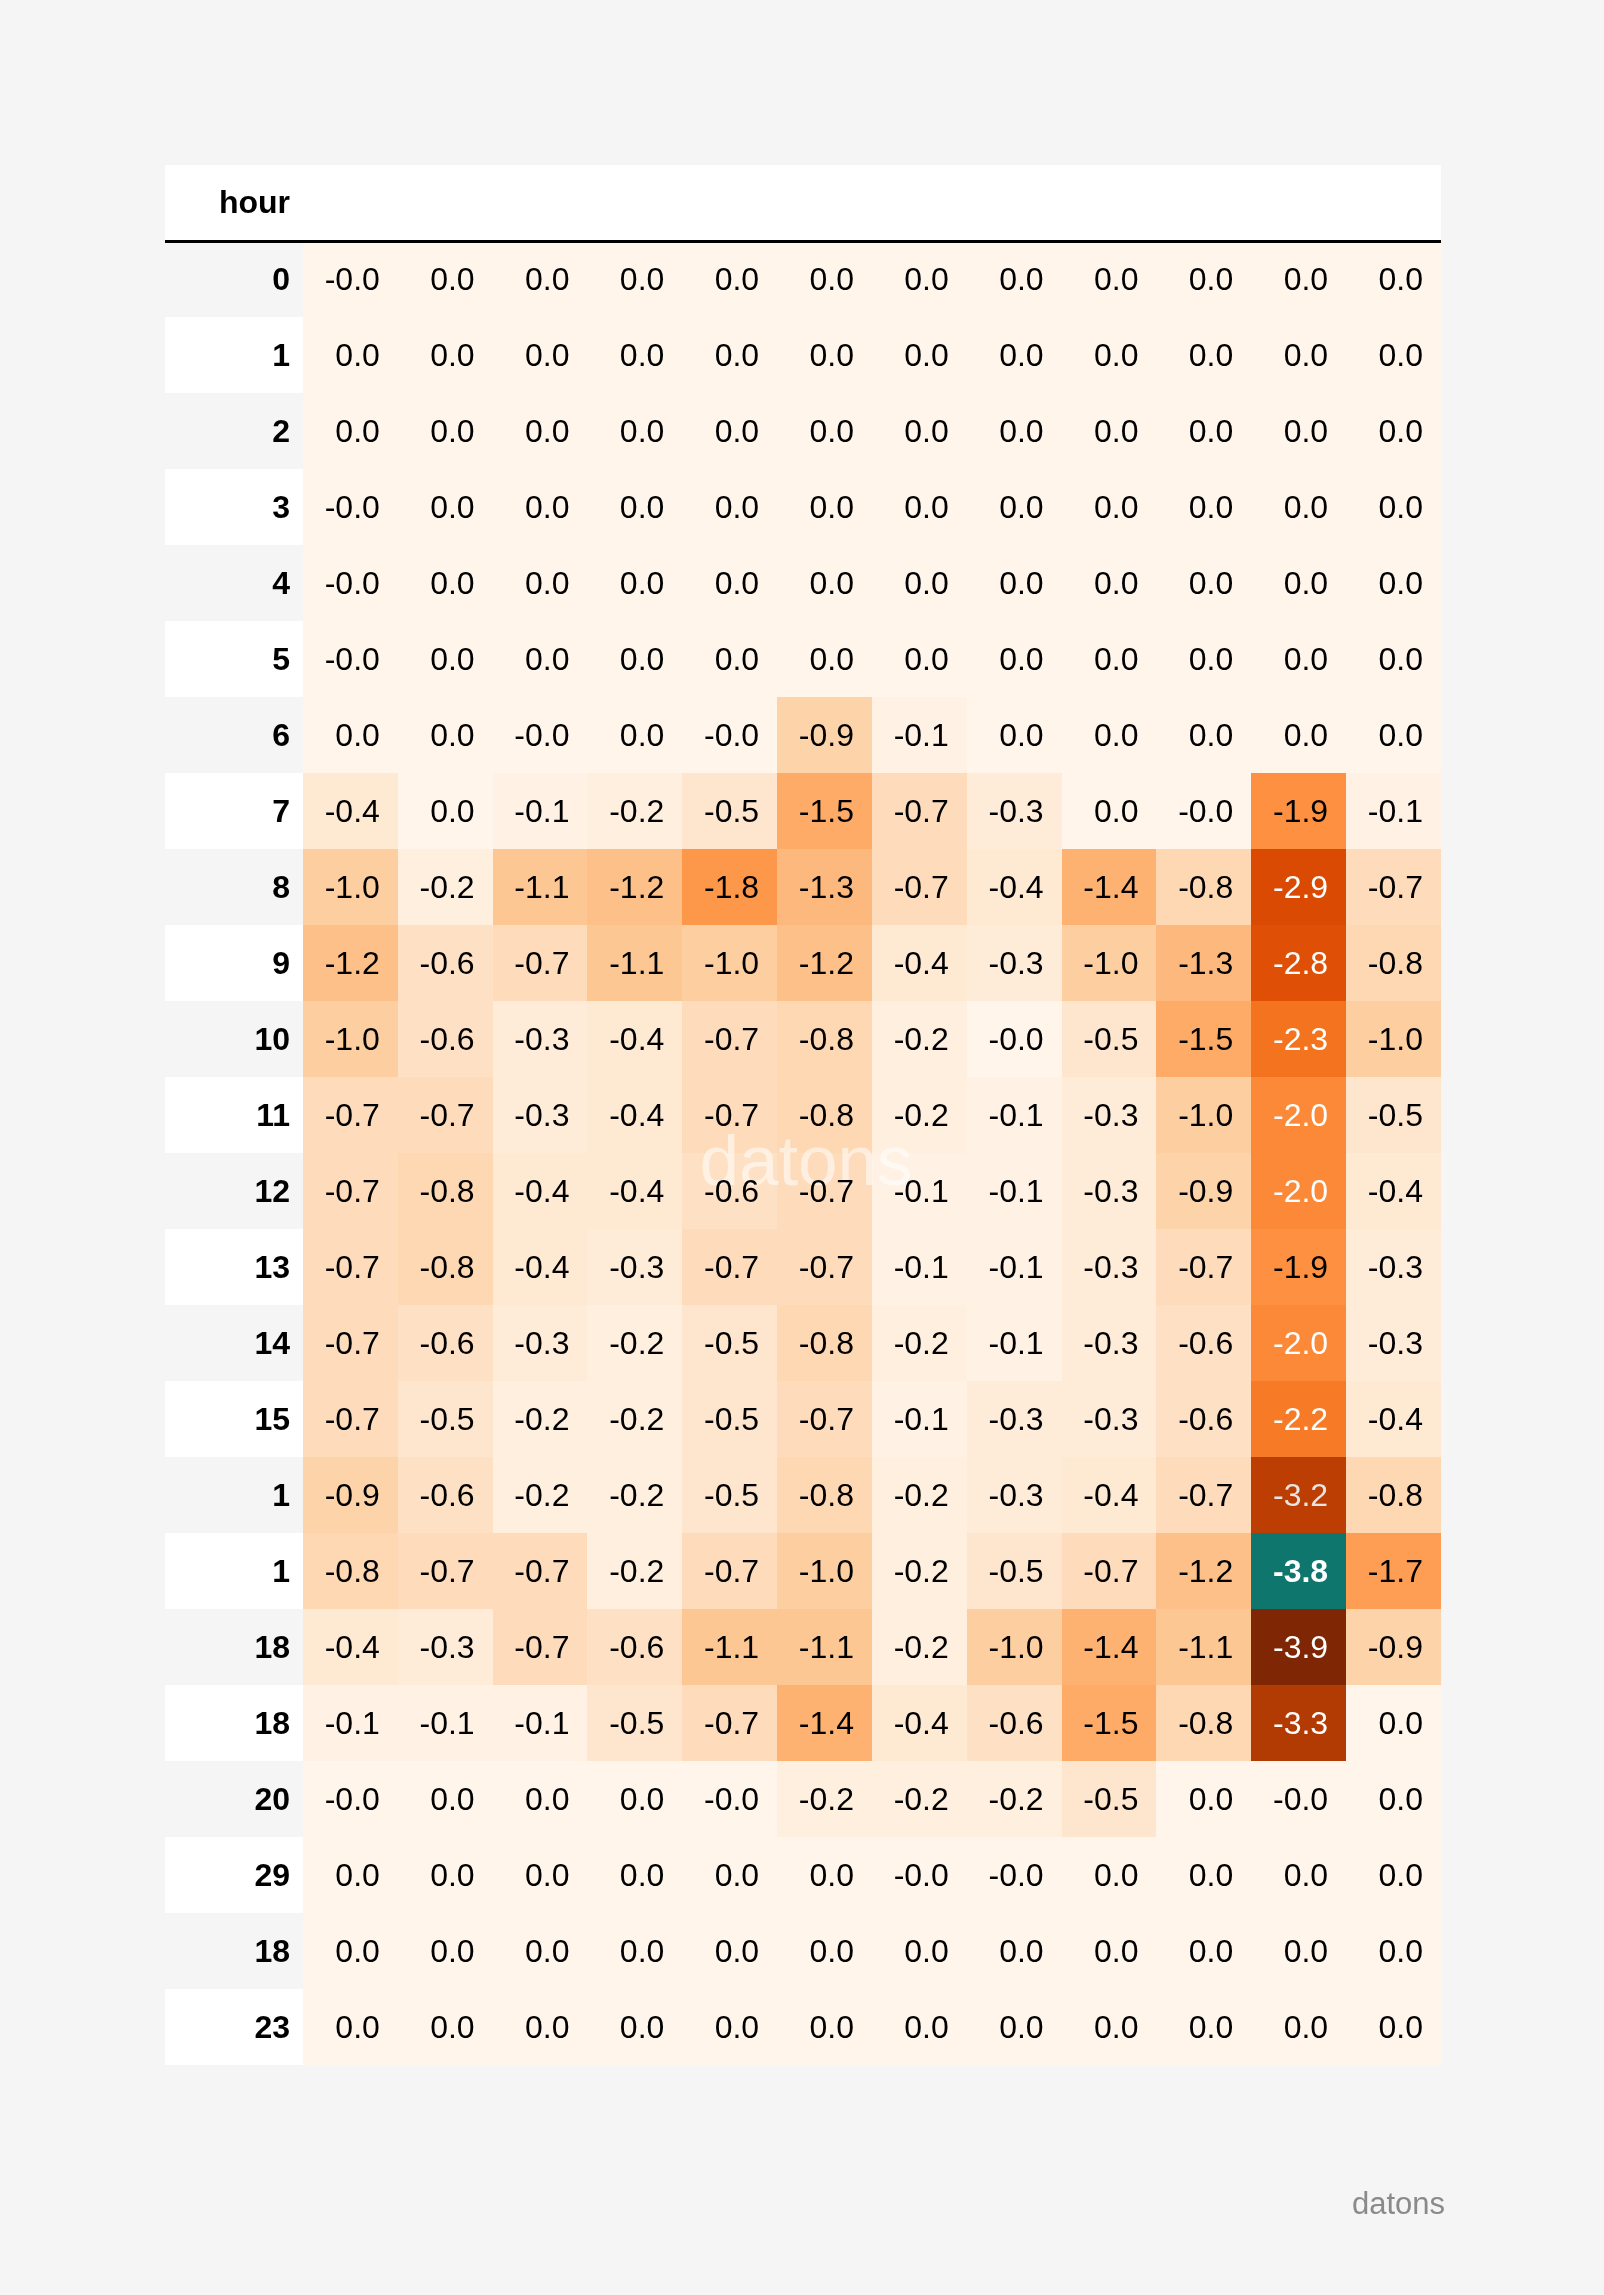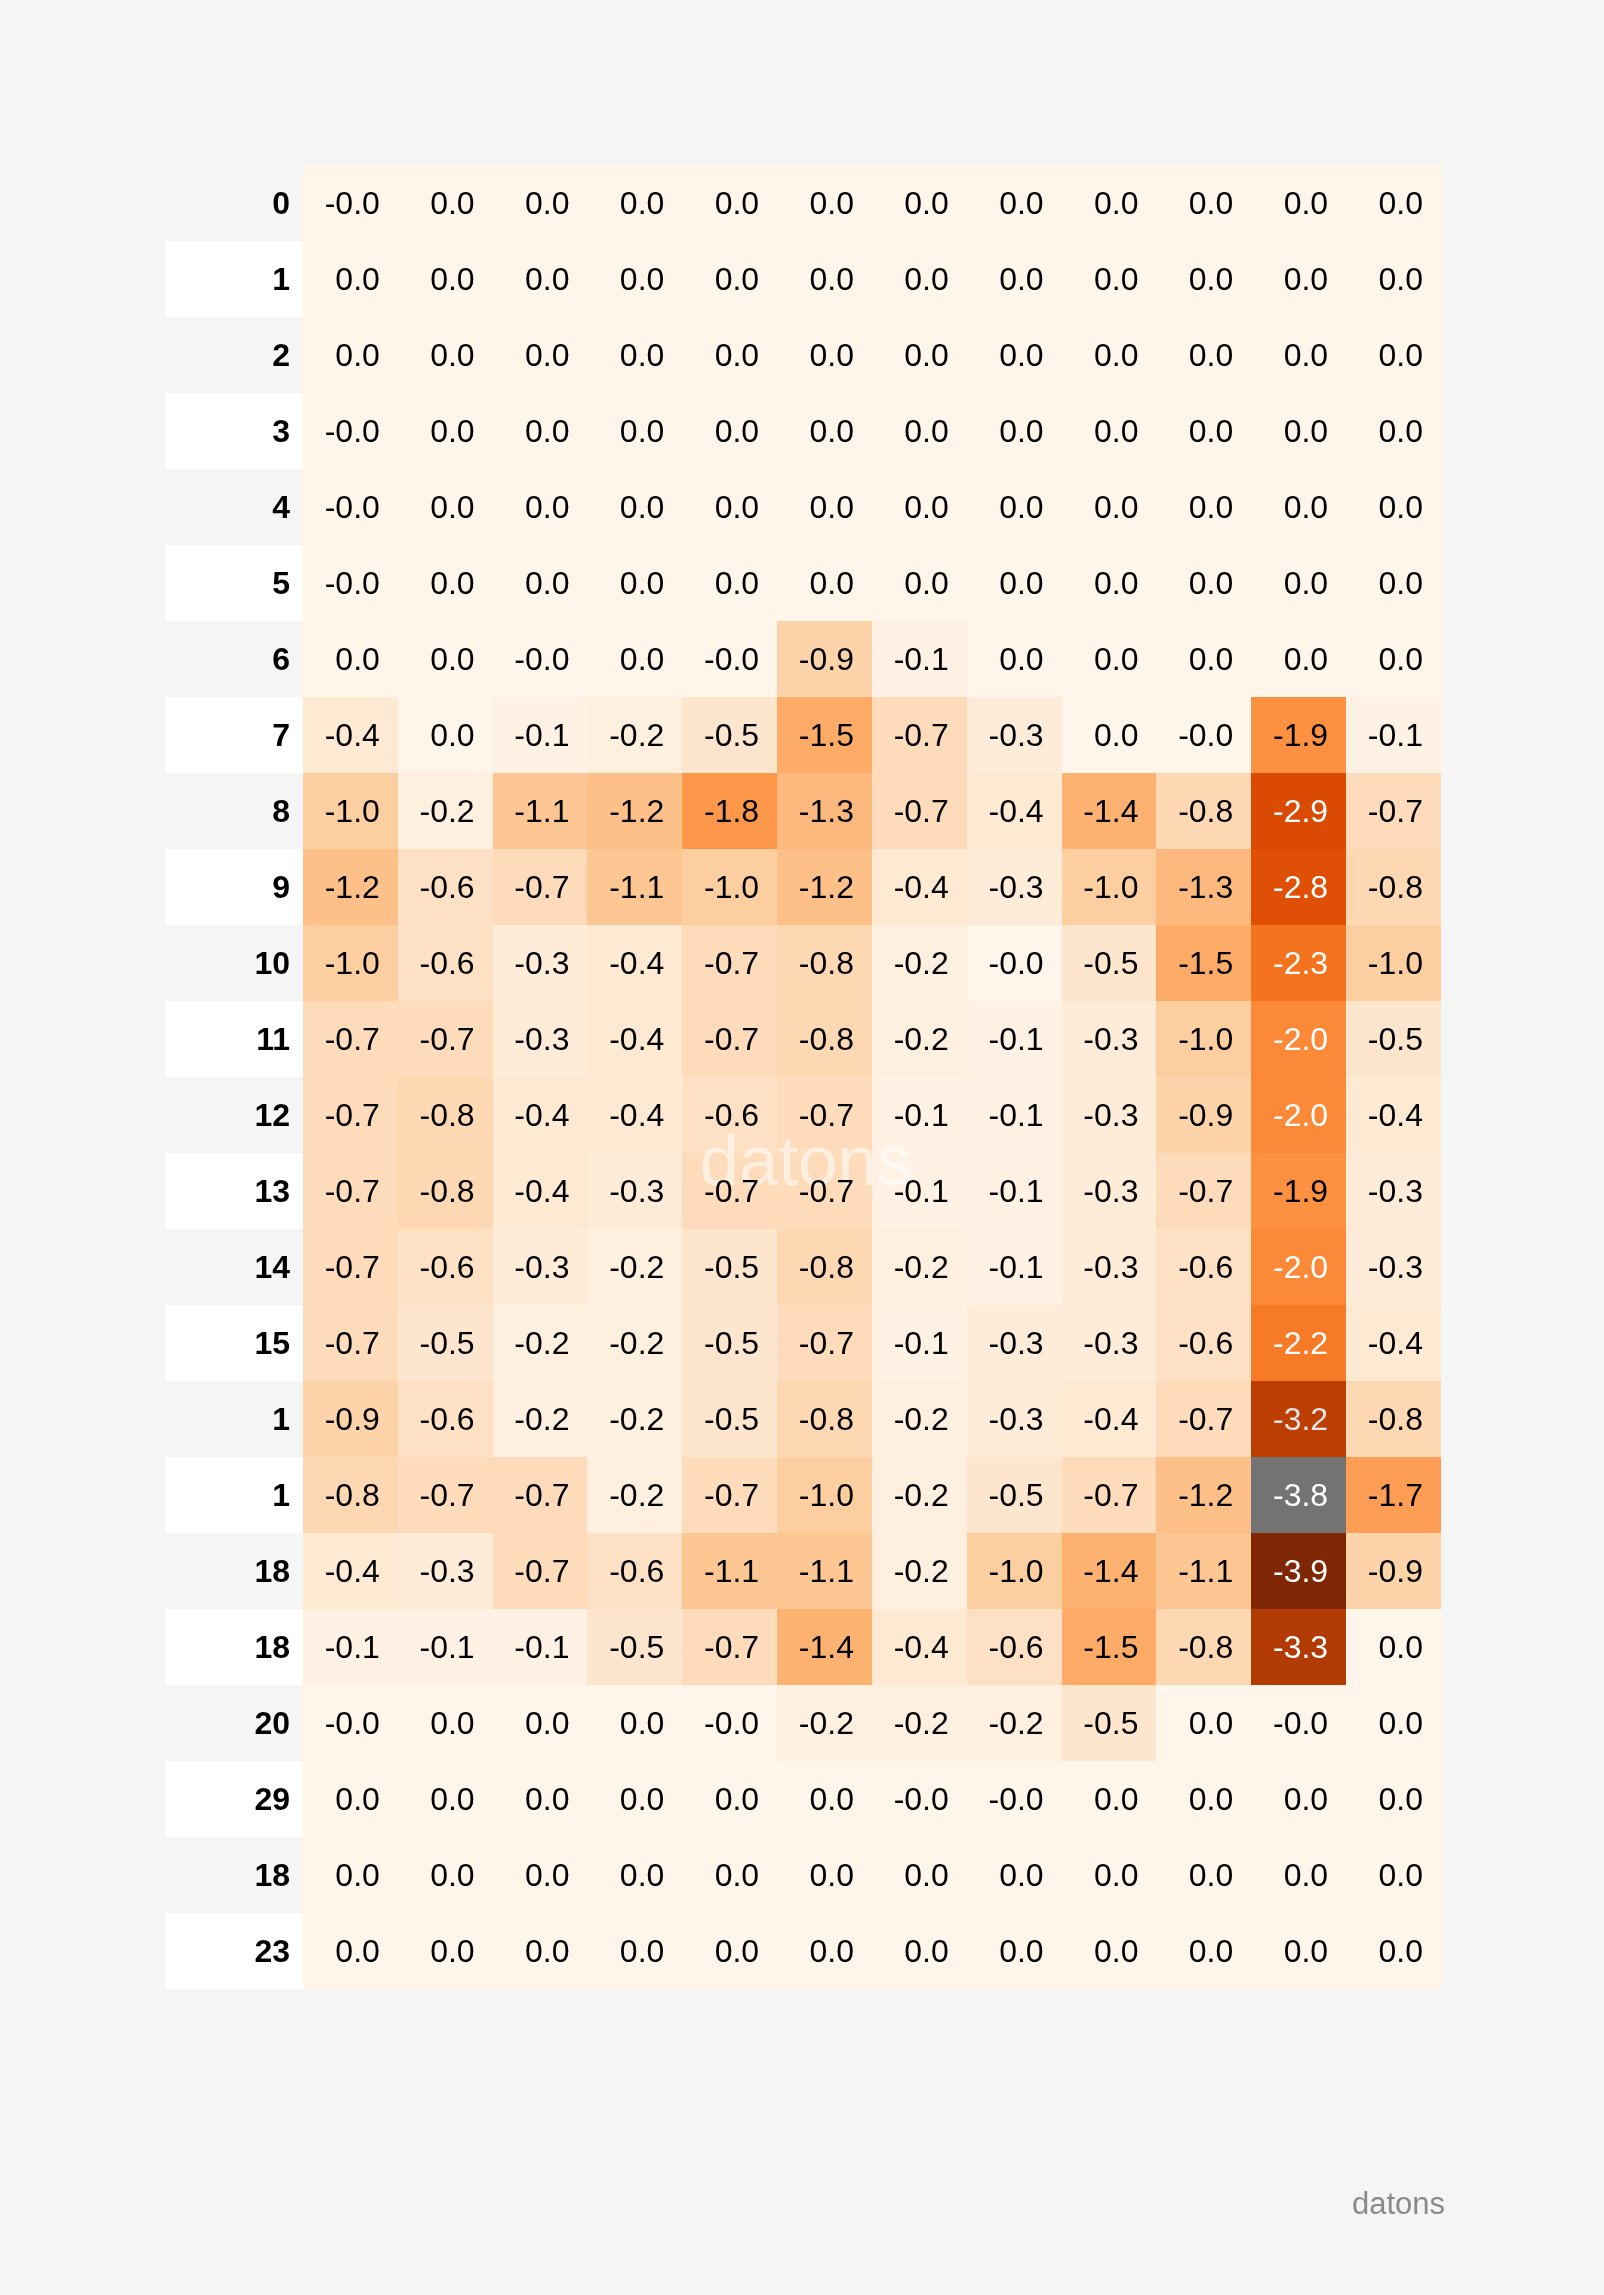--- a/index.html
+++ b/index.html
@@ -80,20 +80,35 @@
           <col>
           <col>
           <col>
           <col>
           <col>
           <col>
           <col>
           <col>
         </colgroup>
       <thead>
+        <tr class="rule">
+          <th class="corner">hour</th>
+        <th></th>
+            <th></th>
+            <th></th>
+            <th></th>
+            <th></th>
+            <th></th>
+            <th></th>
+            <th></th>
+            <th></th>
+            <th></th>
+            <th></th>
+            <th></th>
+          </tr>
       </thead>
       <tbody>
           <tr>
             <th style="background: rgb(245, 245, 245);">0</th>
             <td style="background: rgb(255, 245, 235);"><span class="v" style="color: rgb(0, 0, 0);">-0.0</span></td>
             <td style="background: rgb(255, 245, 235);"><span class="v" style="color: rgb(0, 0, 0);">0.0</span></td>
             <td style="background: rgb(255, 245, 235);"><span class="v" style="color: rgb(0, 0, 0);">0.0</span></td>
             <td style="background: rgb(255, 245, 235);"><span class="v" style="color: rgb(0, 0, 0);">0.0</span></td>
             <td style="background: rgb(255, 245, 235);"><span class="v" style="color: rgb(0, 0, 0);">0.0</span></td>
             <td style="background: rgb(255, 245, 235);"><span class="v" style="color: rgb(0, 0, 0);">0.0</span></td>
@@ -349,21 +364,21 @@
             <td style="background: rgb(253, 216, 178);"><span class="v" style="color: rgb(0, 0, 0);">-0.8</span></td>
             <td style="background: rgb(254, 220, 187);"><span class="v" style="color: rgb(0, 0, 0);">-0.7</span></td>
             <td style="background: rgb(254, 220, 187);"><span class="v" style="color: rgb(0, 0, 0);">-0.7</span></td>
             <td style="background: rgb(255, 239, 223);"><span class="v" style="color: rgb(0, 0, 0);">-0.2</span></td>
             <td style="background: rgb(254, 220, 187);"><span class="v" style="color: rgb(0, 0, 0);">-0.7</span></td>
             <td style="background: rgb(253, 206, 159);"><span class="v" style="color: rgb(0, 0, 0);">-1.0</span></td>
             <td style="background: rgb(255, 239, 223);"><span class="v" style="color: rgb(0, 0, 0);">-0.2</span></td>
             <td style="background: rgb(254, 229, 205);"><span class="v" style="color: rgb(0, 0, 0);">-0.5</span></td>
             <td style="background: rgb(254, 220, 187);"><span class="v" style="color: rgb(0, 0, 0);">-0.7</span></td>
             <td style="background: rgb(253, 192, 137);"><span class="v" style="color: rgb(0, 0, 0);">-1.2</span></td>
-            <td style="background: #737373;"><span class="v" style="color: rgb(255, 255, 255);">-3.8</span></td>
+            <td style="background: #0f766e; font-weight: bold;"><span class="v" style="color: rgb(255, 255, 255);">-3.8</span></td>
             <td style="background: rgb(253, 158, 84);"><span class="v" style="color: rgb(0, 0, 0);">-1.7</span></td>
           </tr>
           <tr>
             <th style="background: rgb(245, 245, 245);">18</th>
             <td style="background: rgb(254, 233, 211);"><span class="v" style="color: rgb(0, 0, 0);">-0.4</span></td>
             <td style="background: rgb(254, 236, 217);"><span class="v" style="color: rgb(0, 0, 0);">-0.3</span></td>
             <td style="background: rgb(254, 220, 187);"><span class="v" style="color: rgb(0, 0, 0);">-0.7</span></td>
             <td style="background: rgb(254, 225, 196);"><span class="v" style="color: rgb(0, 0, 0);">-0.6</span></td>
             <td style="background: rgb(253, 199, 148);"><span class="v" style="color: rgb(0, 0, 0);">-1.1</span></td>
             <td style="background: rgb(253, 199, 148);"><span class="v" style="color: rgb(0, 0, 0);">-1.1</span></td>

